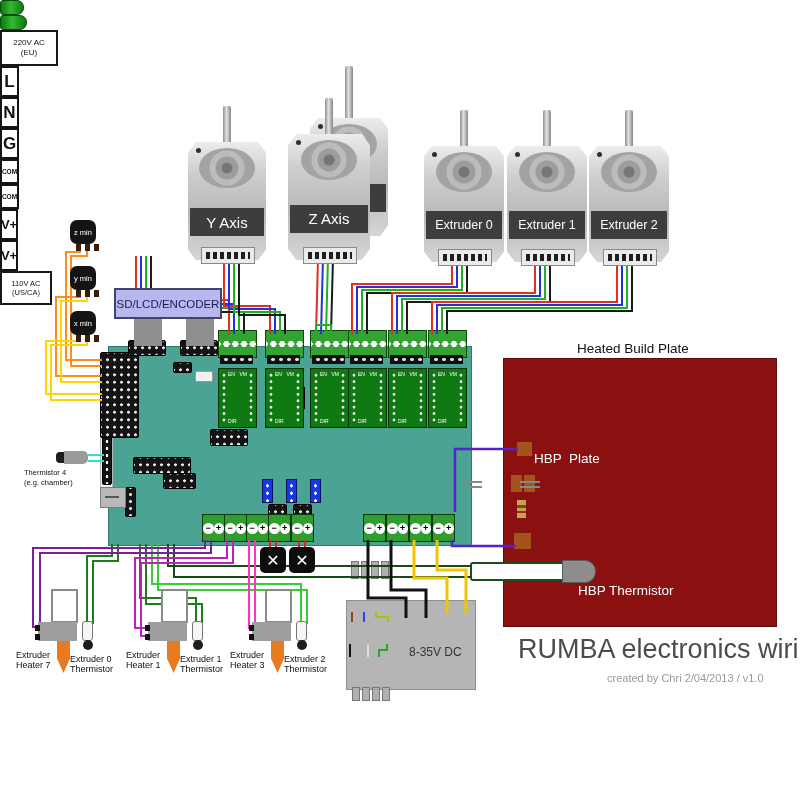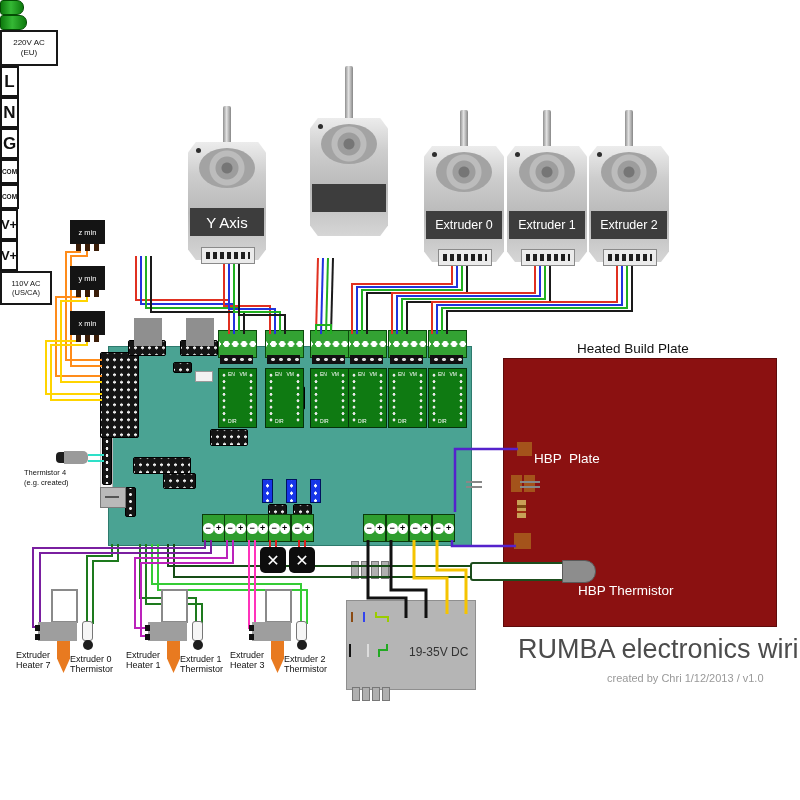--- a/index.html
+++ b/index.html
@@ -20,21 +20,21 @@
   .m-screw{position:absolute;left:8px;top:6px;width:5px;height:5px;background:#2e2e2e;border-radius:50%;}
   .m-band{position:absolute;left:2%;right:2%;top:56%;height:28px;background:#3d3d3d;color:#fff;
           display:flex;align-items:center;justify-content:center;font-size:15px;}
   .m-band.small{font-size:12.5px;}
   .m-conn{position:absolute;left:50%;bottom:-4px;width:52px;height:15px;margin-left:-26px;
           background:#ebebeb;border:1px solid #8a8a8a;}
   .m-conn::after{content:"";position:absolute;left:4px;right:4px;top:4px;height:7px;
           background:repeating-linear-gradient(90deg,#1f1f1f 0 4px,#ebebeb 4px 7px);}
 
   
-  .endstop{position:absolute;z-index:3;width:35px;height:24px;background:#141414;border-radius:0;
+  .endstop{position:absolute;z-index:3;width:26px;height:24px;background:#141414;border-radius:7px;
            color:#fff;font-size:7.5px;display:flex;align-items:center;justify-content:center;}
   .endstop::after{content:"";position:absolute;bottom:-7px;left:6px;width:23px;height:7px;
            background:repeating-linear-gradient(90deg,#3a1d08 0 5px,rgba(0,0,0,0) 5px 9px);}
 
   
   .board{background:#4aa393;border:1px solid #2d7a6d;}
   .hdr{background-color:#141414;border:1px solid #000;border-radius:2px;
        background-image:radial-gradient(circle,#f0f0f0 1.3px,rgba(0,0,0,0) 1.55px);
        background-size:7px 7.5px;background-position:3px 3px;}
   .hdr.col{background-size:100% 7px;background-position:50% 3px;}
@@ -218,20 +218,24 @@
 
   <div class="fan" style="left:260px;top:547px">
       <span>✕</span>
     </div>
   <div class="fan" style="left:289px;top:547px">
       <span>✕</span>
     </div>
 
   <div class="c z1" style="left:134px;top:318px;width:28px;height:28px;background:#8f8f8f"></div>
   <div class="c z1" style="left:186px;top:318px;width:28px;height:28px;background:#8f8f8f"></div>
+  <div class="c z3" style="left:114px;top:288px;width:108px;height:31px;background:#b8b8f0;border:2px solid #44446a;
+       display:flex;align-items:center;justify-content:center;font-size:11.5px;color:#1c1c50;box-sizing:border-box">
+      <span>SD/LCD/ENCODER</span>
+    </div>
 
   <div class="motor" style="left:310px;top:118px;width:78px;height:118px;z-index:2">
     <div class="m-shaft" style="height:56px;top:-52px"></div>
     <div class="m-body">
       <div class="m-rotor"></div>
       <div class="m-screw"></div>
       <div class="m-band"></div>
     </div>
   </div>
 
@@ -241,20 +245,31 @@
     <div class="m-body">
       <div class="m-rotor"></div>
       <div class="m-screw"></div>
       <div class="m-band">
           <span>Y Axis</span>
         </div>
     </div>
     <div class="m-conn"></div>
   </div>
 
+  <div class="motor" style="left:288px;top:134px;width:82px;height:126px">
+    <div class="m-shaft"></div>
+    <div class="m-body">
+      <div class="m-rotor"></div>
+      <div class="m-screw"></div>
+      <div class="m-band">
+          <span>Z Axis</span>
+        </div>
+    </div>
+    <div class="m-conn"></div>
+  </div>
 
   <div class="motor" style="left:424px;top:146px;width:80px;height:116px">
     <div class="m-shaft"></div>
     <div class="m-body">
       <div class="m-rotor"></div>
       <div class="m-screw"></div>
       <div class="m-band small">
           <span>Extruder 0</span>
         </div>
     </div>
@@ -292,21 +307,21 @@
       <span>y min</span>
     </div>
   <div class="endstop" style="left:70px;top:311px">
       <span>x min</span>
     </div>
 
   <div class="c z1" style="left:56px;top:452px;width:9px;height:11px;background:#1d1d1d;border-radius:4px 0 0 4px"></div>
   <div class="c z1" style="left:64px;top:451px;width:24px;height:13px;background:#9a9a9a;border-radius:0 5px 5px 0"></div>
   <div class="lbl lbl2" style="left:24px;top:468px;font-size:7.5px;line-height:1.3">
     <span>Thermistor 4</span>
-      <span>(e.g. created)</span>
+      <span>(e.g. chamber)</span>
   </div>
 
   <div class="lbl" style="left:577px;top:341px;font-size:13.5px"><span>Heated Build Plate</span></div>
   <div class="c z1 pad" style="left:517px;top:442px;width:15px;height:14px"></div>
   <div class="c z1 pad" style="left:511px;top:475px;width:11px;height:17px"></div>
   <div class="c z1 pad" style="left:524px;top:475px;width:11px;height:17px"></div>
   <div class="c z1 res" style="left:517px;top:500px;width:9px;height:18px"></div>
   <div class="c z1 pad" style="left:514px;top:533px;width:17px;height:16px"></div>
   <div class="led" style="left:482px;top:478px;width:22px;height:13px"></div>
   <div class="led" style="left:540px;top:478px;width:25px;height:13px"></div>
@@ -337,21 +352,21 @@
     </div>
   <div class="pterm" style="left:419px;top:617px;width:19px;height:25px;font-size:6.5px;box-sizing:border-box">
       <span>COM</span>
     </div>
   <div class="pterm" style="left:439px;top:613px;width:18px;height:31px;font-size:13px;box-sizing:border-box">
       <span>V+</span>
     </div>
   <div class="pterm" style="left:458px;top:613px;width:18px;height:31px;font-size:13px;box-sizing:border-box">
       <span>V+</span>
     </div>
-  <div class="lbl" style="left:409px;top:645px;font-size:12px;color:#333"><span>19-35V DC</span></div>
+  <div class="lbl" style="left:409px;top:645px;font-size:12px;color:#333"><span>8-35V DC</span></div>
   <div class="plug" style="left:346px;top:653px;width:52px;height:34px;font-size:7.5px;box-sizing:border-box">
     <span>110V AC</span>
       <span>(US/CA)</span>
   </div>
   <div class="c z1 prong" style="left:352px;top:687px;width:6px;height:12px"></div>
   <div class="c z1 prong" style="left:362px;top:687px;width:6px;height:12px"></div>
   <div class="c z1 prong" style="left:372px;top:687px;width:6px;height:12px"></div>
   <div class="c z1 prong" style="left:382px;top:687px;width:6px;height:12px"></div>
 
   <div class="c z3 heatbody" style="left:51px;top:589px;width:27px;height:34px;box-sizing:border-box"></div>
@@ -396,21 +411,21 @@
   <div class="lbl lbl2" style="left:230px;top:650px;font-size:9px;line-height:1.15">
     <span>Extruder</span>
       <span>Heater 3</span>
   </div>
   <div class="lbl lbl2" style="left:284px;top:654px;font-size:9px;line-height:1.15">
     <span>Extruder 2</span>
       <span>Thermistor</span>
   </div>
 
   <div class="lbl" style="left:518px;top:634px;font-size:27px;color:#4c4c4c;white-space:nowrap"><span>RUMBA electronics wiring</span></div>
-  <div class="lbl" style="left:607px;top:672px;font-size:11px;color:#999;white-space:nowrap"><span>created by Chri 1/12/2013 / v1.0</span></div>
+  <div class="lbl" style="left:607px;top:672px;font-size:11px;color:#999;white-space:nowrap"><span>created by Chri 2/04/2013 / v1.0</span></div>
 
   <svg class="wires" width="800" height="800" viewBox="0 0 800 800">
     <g fill="none" stroke-width="2">
 
       <g>
         <polyline points="136,256 136,300 229,300 229,334" stroke="#e03020"></polyline>
         <polyline points="141,256 141,304 234,304 234,334" stroke="#2233dd"></polyline>
         <polyline points="146,256 146,308 239,308 239,334" stroke="#21b021"></polyline>
         <polyline points="151,256 151,312 244,312 244,334" stroke="#1a1a1a"></polyline>
       </g>

